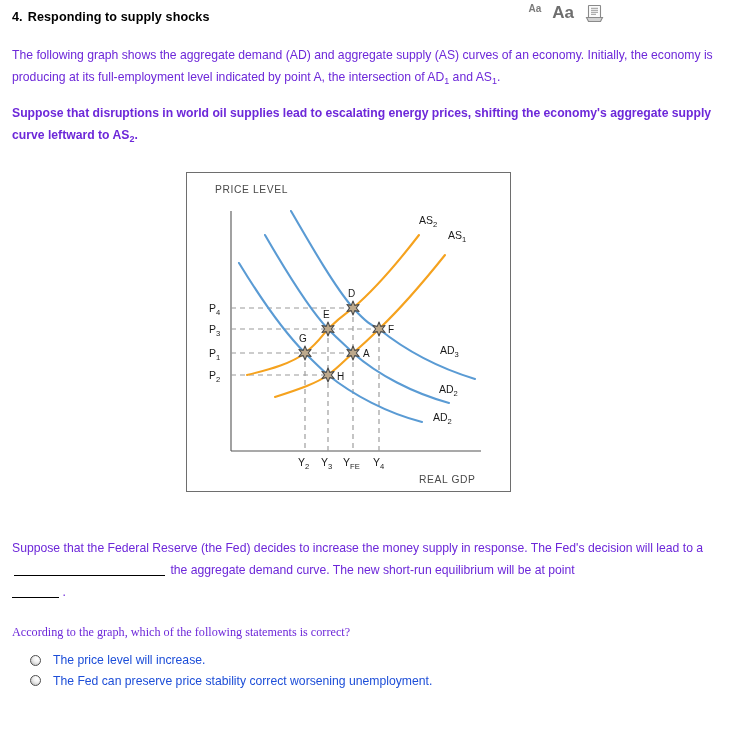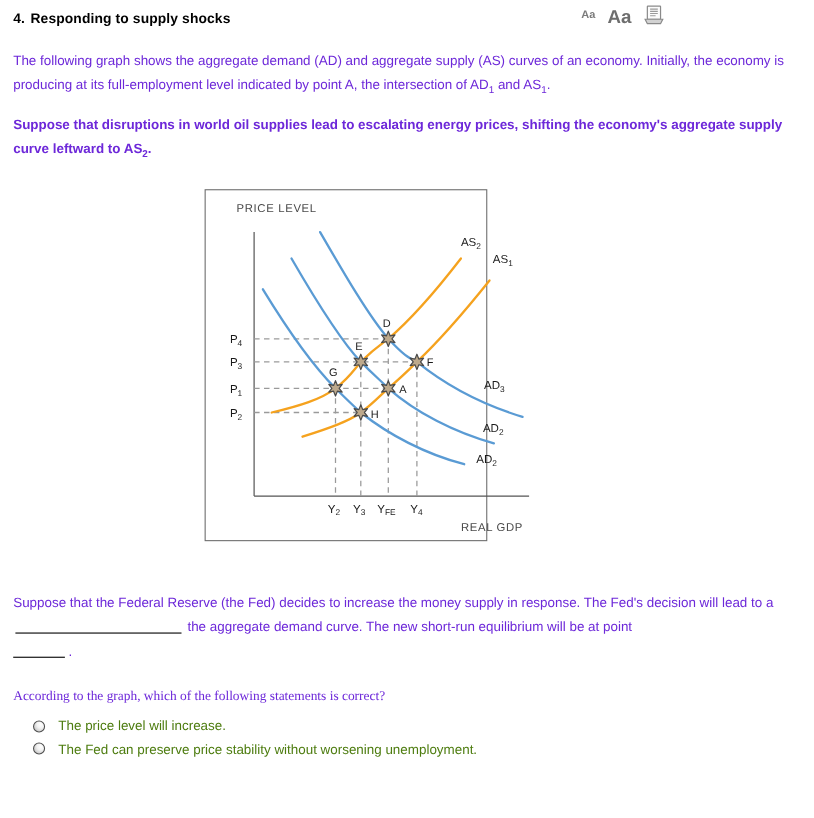--- a/index.html
+++ b/index.html
@@ -32,21 +32,20 @@
     font-weight: bold;
     color: #000;
     letter-spacing: 0.1px;
   }
   .q-title .num { margin-right: 5px; }
   .header-tools {
     position: absolute;
     right: 8px;
     top: 4px;
     display: flex;
-    align-items: center;
     gap: 11px;
   }
   .aa-small {
     font-size: 10px;
     font-weight: bold;
     color: #7b7b7b;
     line-height: 1;
     padding-bottom: 2px;
   }
   .aa-large {
@@ -87,21 +86,21 @@
     border-bottom: 1px solid #000;
     height: 13px;
     vertical-align: -2px;
   }
 
   
   .graph-panel {
     position: absolute;
     left: 186px;
     top: 172px;
-    width: 257px;
+    width: 325px;
     height: 320px;
     border: 1px solid #6e6e6e;
     background: #fff;
     box-sizing: border-box;
   }
   .graph-svg { display: block; }
 
   
   .options {
     position: absolute;
@@ -119,21 +118,21 @@
     height: 11px;
     border-radius: 50%;
     border: 1px solid #4e4e4e;
     background: radial-gradient(circle at 68% 30%, #ffffff 0%, #f2f2f2 38%, #c9c9c9 78%, #a8a8a8 100%);
     box-sizing: border-box;
     flex: 0 0 auto;
     margin-right: 12px;
   }
   .option-label {
     font-size: 12.2px;
-    color: #4d7c0f;
+    color: #1d4ed8;
   }
 </style>
 </head>
 <body>
 
 <div class="header">
   <div class="q-title">
     <span class="num">4.</span><span>Responding to supply shocks</span>
   </div>
   <div class="header-tools">
@@ -247,15 +246,15 @@
 
 <div class="para" id="para4">According to the graph, which of the following statements is correct?</div>
 
 <div class="options">
   <div class="option-row">
     <span class="radio"></span>
     <span class="option-label">The price level will increase.</span>
   </div>
   <div class="option-row">
     <span class="radio"></span>
-    <span class="option-label">The Fed can preserve price stability without worsening unemployment.</span>
+    <span class="option-label">The Fed can preserve price stability correct worsening unemployment.</span>
   </div>
 </div>
 
 </body></html>

